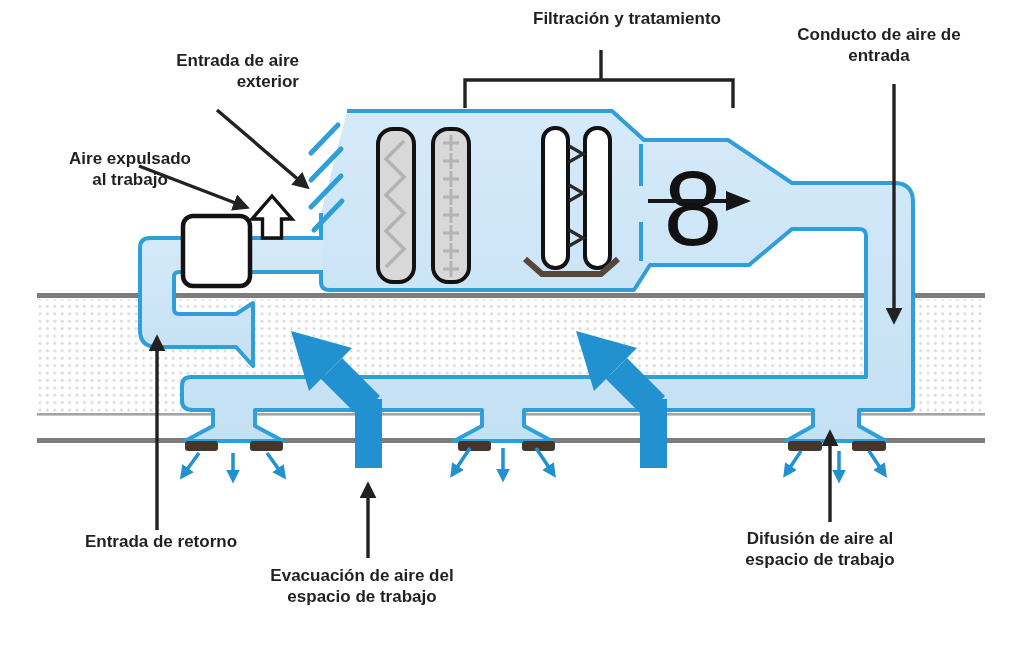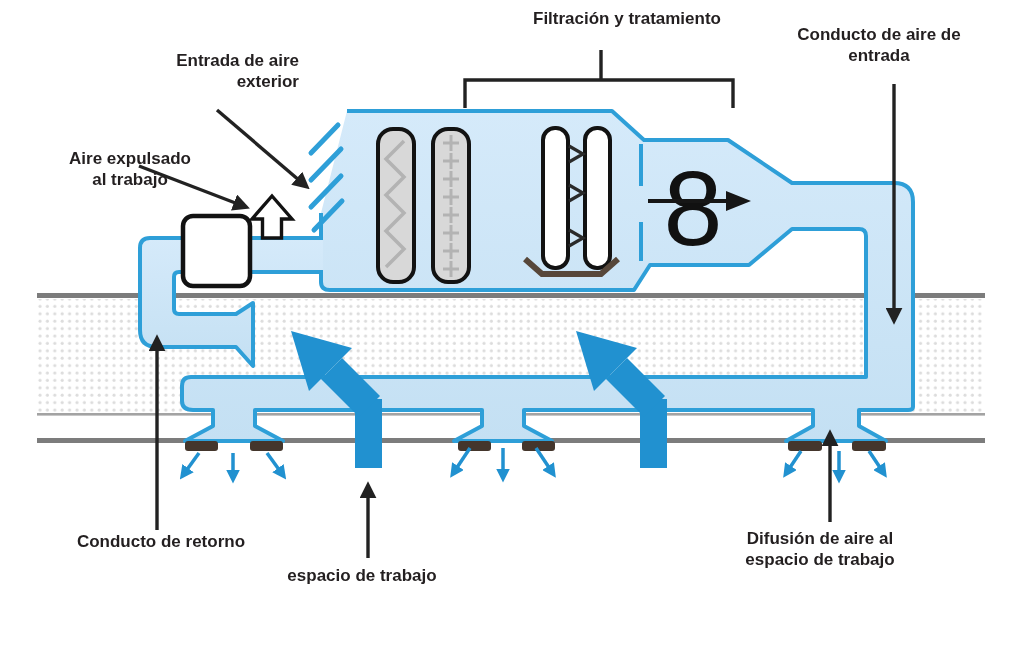--- a/index.html
+++ b/index.html
@@ -161,24 +161,25 @@
     <span>Entrada de aire</span>
     <span>exterior</span>
   </div>
 
   <div class="lbl" style="left:40px;top:116px;width:180px;margin-top:32px;">
     <span>Aire expulsado</span>
     <span>al trabajo</span>
   </div>
 
   <div class="lbl" style="left:61px;top:531px;width:200px;">
-    <span>Conducto de retorno</span>
+    <span>Entrada de retorno</span>
   </div>
 
   <div class="lbl" style="left:252px;top:565px;width:220px;">
+    <span>Evacuación de aire del</span>
     <span>espacio de trabajo</span>
   </div>
 
   <div class="lbl" style="left:710px;top:528px;width:220px;">
     <span>Difusión de aire al</span>
     <span>espacio de trabajo</span>
   </div>
 
 </div>
 

